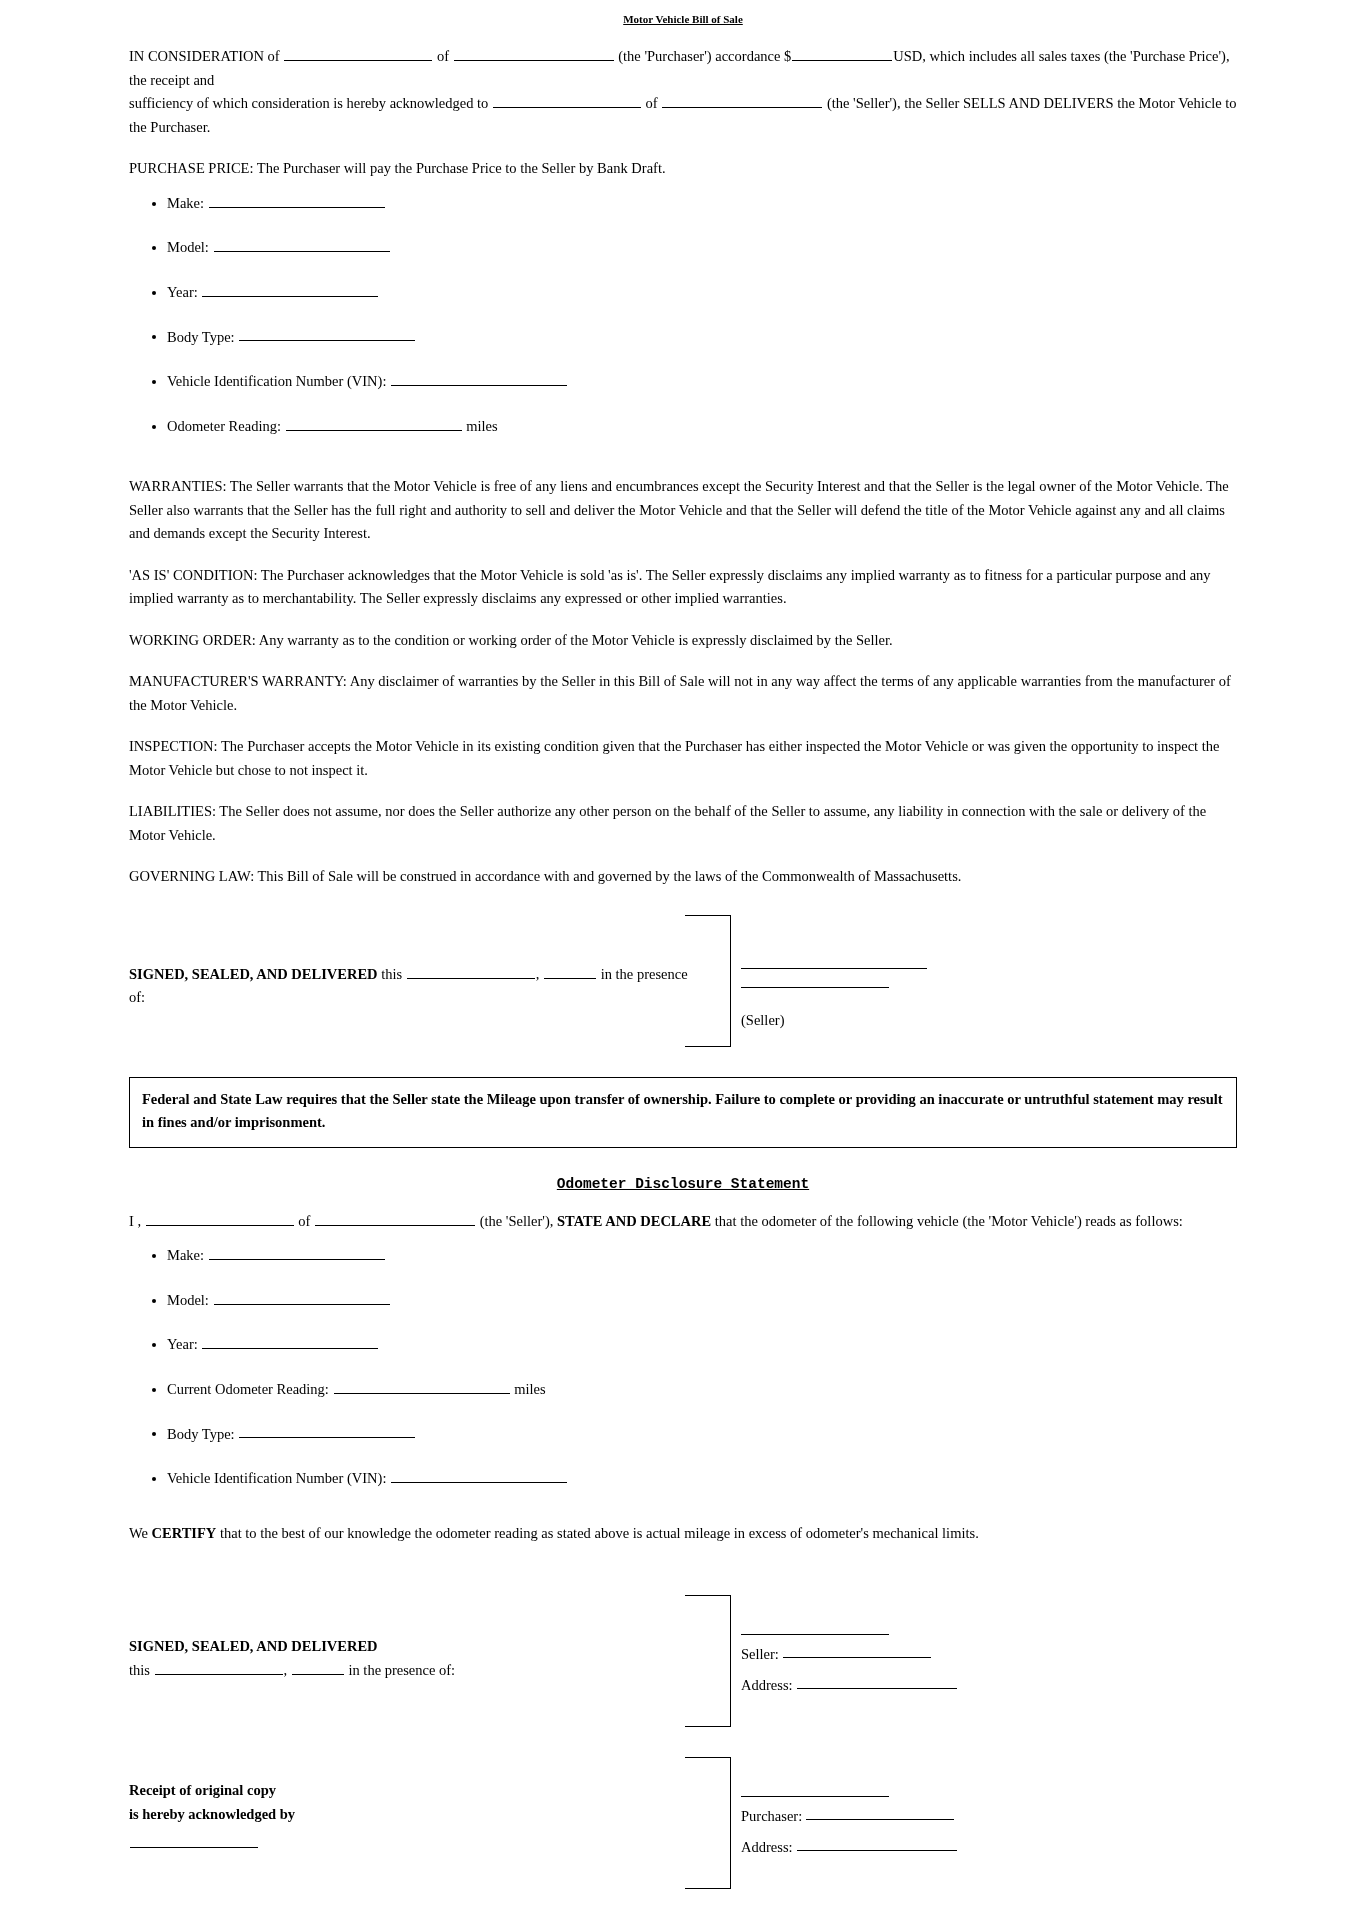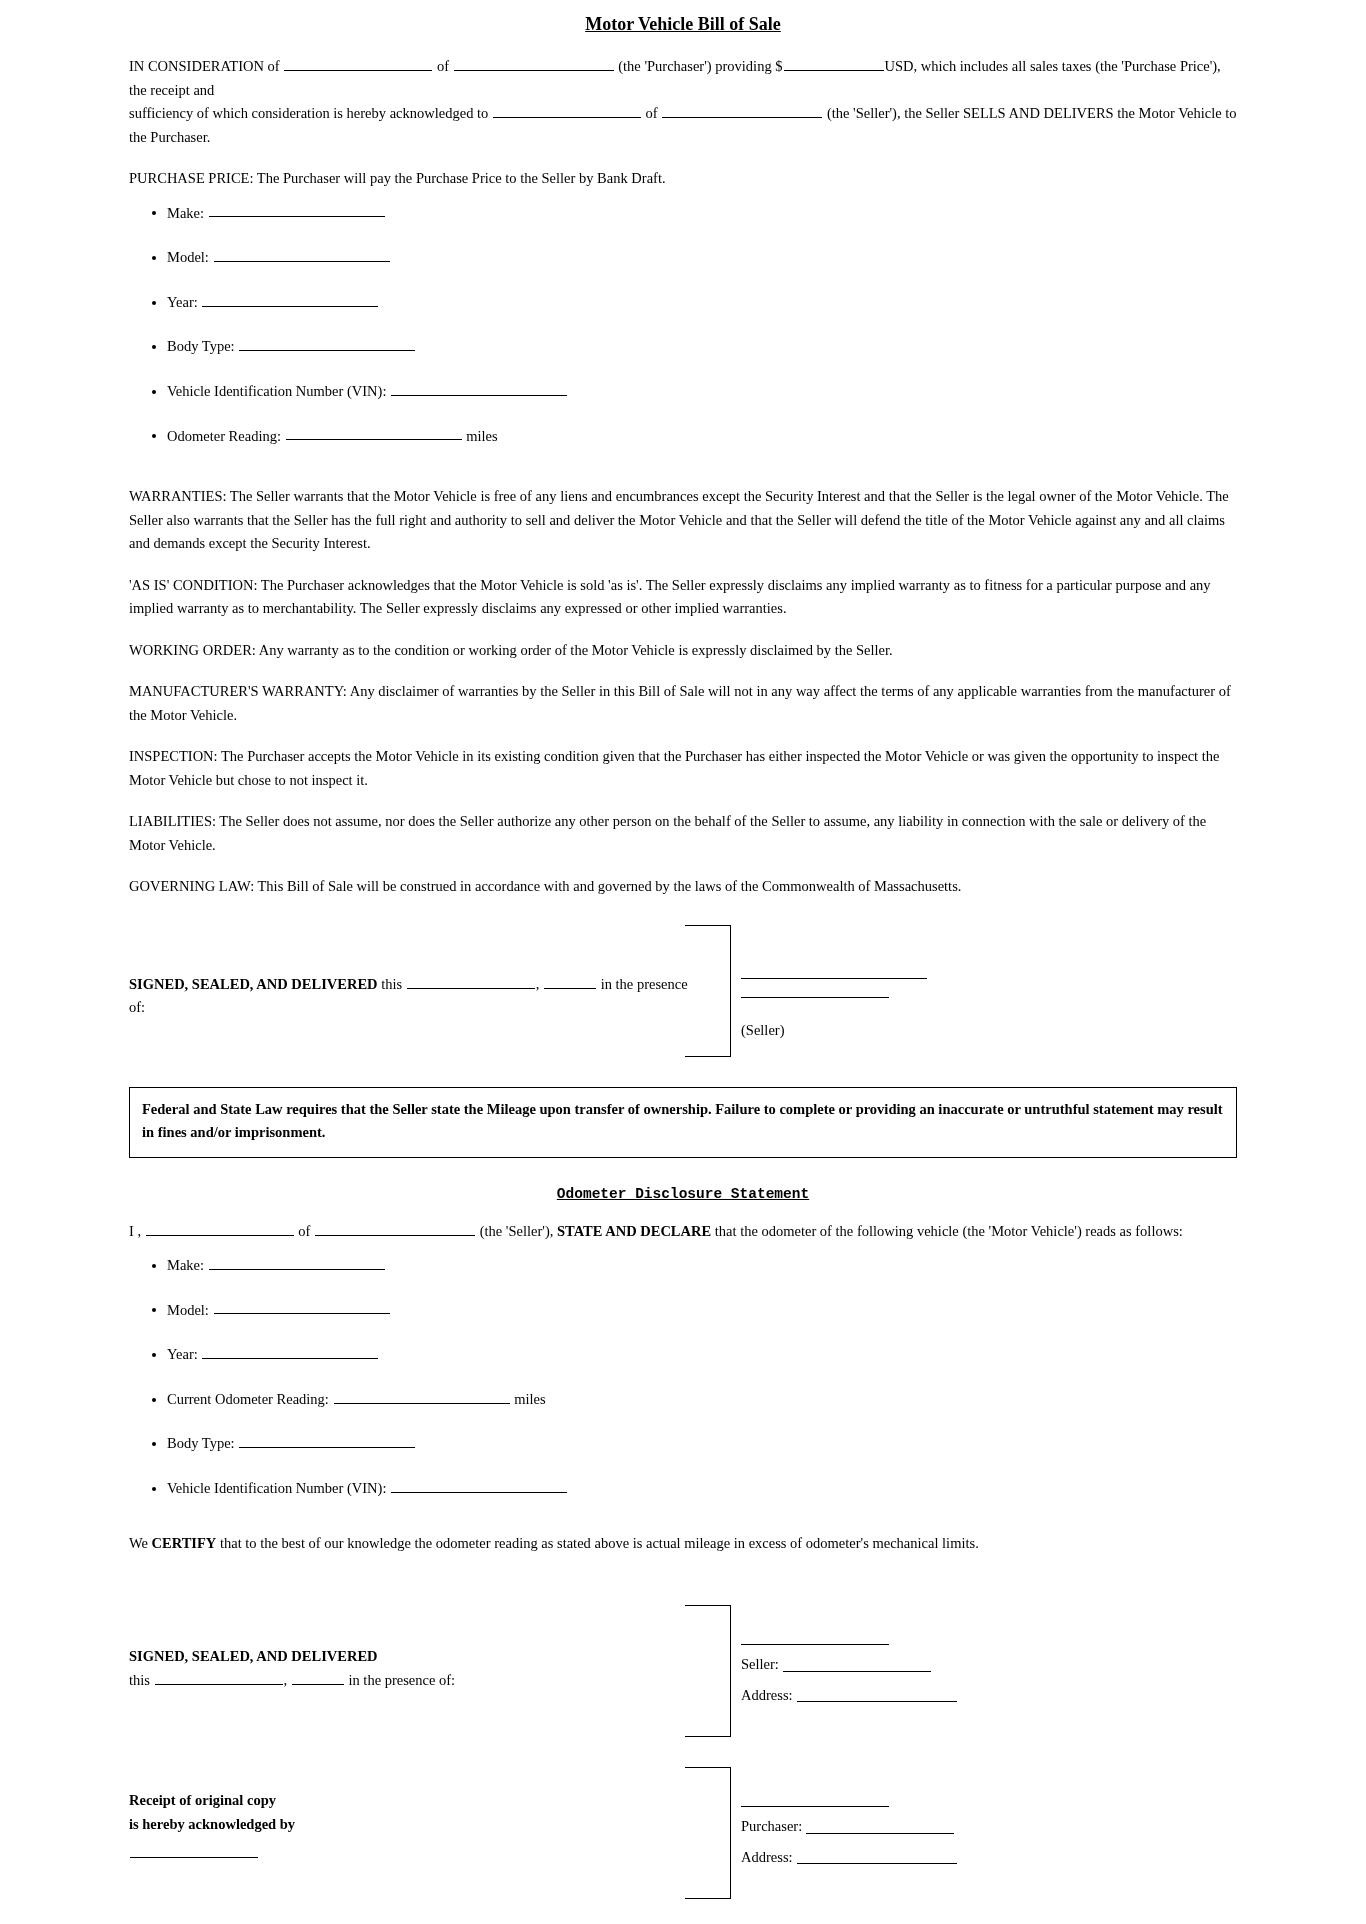--- a/index.html
+++ b/index.html
@@ -22,21 +22,21 @@
   }
   .sheet {
     width: 1108px;
     margin: 0 auto;
     position: relative;
   }
 
   .doc-title {
     text-align: center;
     font-weight: bold;
-    font-size: 18px;
+    font-size: 11px;
     text-decoration: underline;
     margin: 4px 0 0 0;
     line-height: 1.4;
   }
 
   .para {
     font-size: 14.5px;
     line-height: 1.62;
     margin: 18px 0 0 0;
     text-align: left;
@@ -110,21 +110,21 @@
     height: 1px;
     margin: 0 0 0 0;
   }
   .sig-right .ruleline.short { width: 148px; }
   .sig-right .gap-a { height: 52px; }
   .sig-right .gap-b { height: 17px; }
   .sig-right .caption { margin-top: 21px; }
 
   .labelrow {
     display: flex;
-    align-items: center;
+    align-items: flex-start;
     margin-top: 8px;
   }
   .labelrow .lbl { white-space: nowrap; margin-right: 4px; }
   .labelrow .ln {
     display: inline-block;
     border-bottom: 1px solid #000;
     height: 0.95em;
     width: 148px;
   }
   .labelrow .ln.wide { width: 160px; }
@@ -157,21 +157,21 @@
 <div class="page">
  <div class="sheet">
 
   <div class="doc-title">Motor Vehicle Bill of Sale</div>
 
   <p class="para">
     <span>IN CONSIDERATION of</span>
     <span class="blank b-lg"></span>
     <span>of</span>
     <span class="blank b-xl"></span>
-    <span>(the 'Purchaser') providing $</span><span class="blank b-sm"></span><span>USD, which includes all sales taxes (the 'Purchase Price'), the receipt and</span>
+    <span>(the 'Purchaser') accordance $</span><span class="blank b-sm"></span><span>USD, which includes all sales taxes (the 'Purchase Price'), the receipt and</span>
     <br>
     <span>sufficiency of which consideration is hereby acknowledged to</span>
     <span class="blank b-lg"></span>
     <span>of</span>
     <span class="blank b-xl"></span>
     <span>(the 'Seller'), the Seller SELLS AND DELIVERS the Motor Vehicle to the Purchaser.</span>
   </p>
 
   <p class="para">PURCHASE PRICE: The Purchaser will pay the Purchase Price to the Seller by Bank Draft.</p>
 

